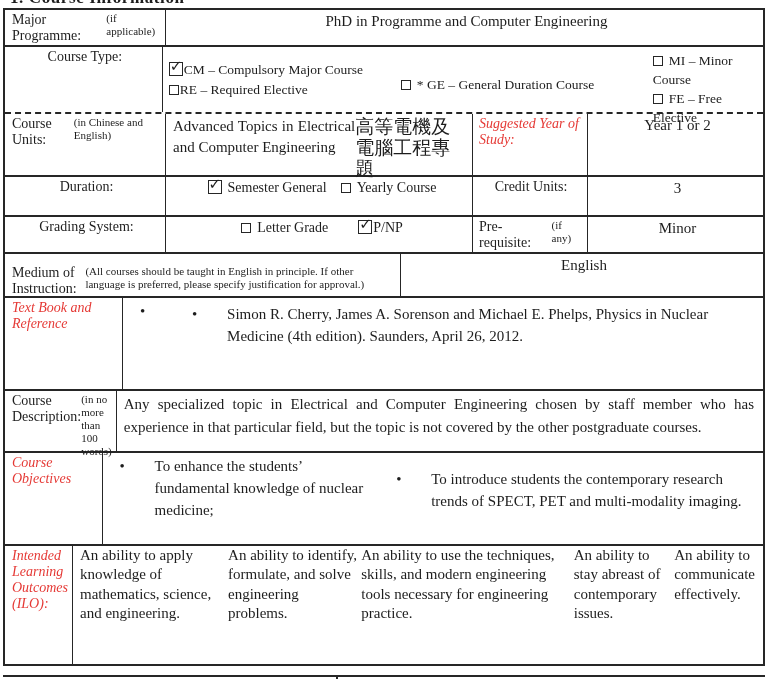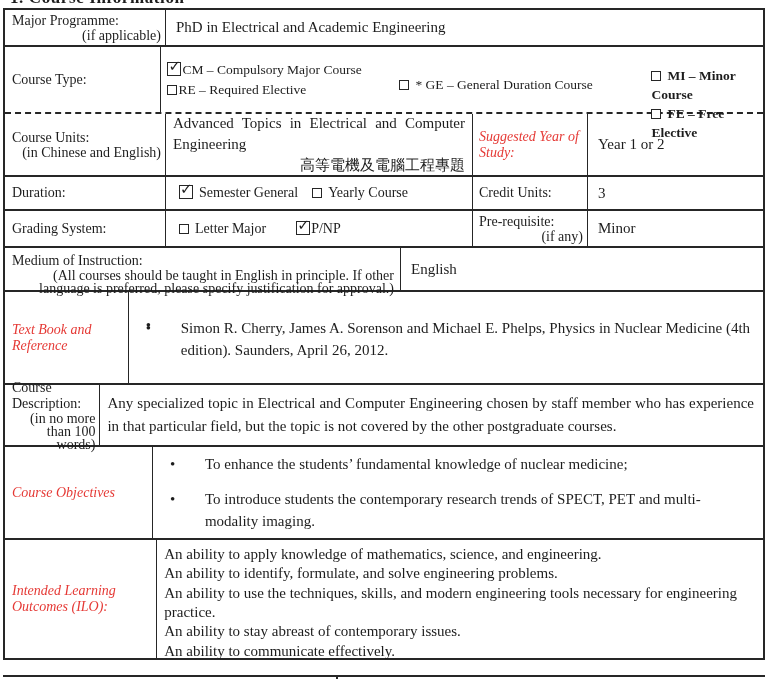--- a/index.html
+++ b/index.html
@@ -15,77 +15,77 @@
   .heading-clip span { display:block; font-weight:bold; font-size:17px; letter-spacing:.6px; transform:translateY(-12px); }
 
   
   .ftable {
     position:absolute; top:8px; left:3px; width:762px; box-sizing:border-box;
     border:2px solid #262626; background:#fff;
   }
   .row { display:flex; box-sizing:border-box; border-top:2px solid #262626; }
   .row:first-child { border-top:none; }
   .row.dashed { border-top:2px dashed #262626; }
-  .r1{height:35px}.r2{height:67px}.r3{height:63px}.r4{height:34px}.r5{height:37px}
+  .r1{height:35px}.r2{height:67px}.r3{height:63px}.r4{height:40px}.r5{height:37px}
   .r6{height:44px}.r7{height:93px}.r8{height:62px}.r9{height:93px}.r10{height:120px}
 
   .cell { box-sizing:border-box; border-left:1.5px solid #262626;
-          display:flex; flex-direction:column; justify-content:center; }
+          display:flex; flex-direction:row; justify-content:center; }
   .cell:first-child { border-left:none; }
   .grow { flex:1 1 auto; min-width:0; }
 
   .label-cell { width:160px; padding:2px 4px 2px 7px; }
   .wide-label-cell { width:395px; padding:11px 6px 2px 7px; }
   .mid-cell { width:307px; padding:2px 7px; }
   .sub-cell { width:115px; padding:2px 4px 2px 6px; }
   .val-cell { padding:2px 6px 2px 10px; }
 
   .lbl { font-size:14px; line-height:16px; }
-  .sub { font-size:14px; line-height:13px;text-align:right; }
+  .sub { font-size:11px; line-height:13px; }
   .val { font-size:15px; line-height:19px; }
   .just { text-align:justify; }
 
   
   .cb { display:inline-block; width:10px; height:10px; box-sizing:border-box;
         border:1.5px solid #262626; vertical-align:-1px; margin-right:6px; background:#fff; }
   .cb-checked { position:relative; display:inline-block; width:14px; height:14px; box-sizing:border-box;
         border:1.5px solid #262626; vertical-align:-2px; margin-right:6px; background:#fff; }
   .cb-checked .tick { position:absolute; left:0; top:-4px; font-size:15px; font-weight:bold;
         line-height:1; font-family:"DejaVu Sans", sans-serif; color:#1d1d1d; }
   .tight { margin-right:1px; }
   .sp14 { display:inline-block; width:14px; }
   .sp30 { display:inline-block; width:30px; }
 
   
   .ct-cell { flex-direction:row; padding:0; }
   .ct-a { width:232px; padding-left:6px; display:flex; flex-direction:column; justify-content:center; }
   .ct-a .opt { font-size:13.5px; line-height:20px; white-space:nowrap; }
   .ct-b { width:248px; display:flex; align-items:center; }
   .ct-b .opt { font-size:13.5px; white-space:nowrap; padding-top:10px; }
-  .ct-c { flex:1; padding:19px 2px 0 4px;font-weight:bold; }
+  .ct-c { flex:1; padding:4px 2px 0 4px; }
   .ct-c .opt { font-size:13.5px; line-height:19px; }
 
   
   .opt-line { font-size:14px; line-height:18px; white-space:nowrap; padding-left:6px; }
 
   
   .title-en { font-size:15px; line-height:21px; }
-  .title-zh { font-size:15px; line-height:21px;text-align:right; }
+  .title-zh { font-size:19px; line-height:21px; }
 
   
   .bullets-cell { padding:2px 10px 2px 0; }
   .bullet-item { position:relative; padding-left:52px; font-size:15px; line-height:22px; }
   .bullet-item .dot { position:absolute; left:17px; }
   .gap3 { margin-top:3px; }
   .gap13 { margin-top:13px; }
 
   .desc-cell { padding:2px 9px 2px 7px; }
   .desc-text { font-size:15px; line-height:23px; }
 
-  .ilo-cell { padding:10px 8px 2px 7px; }
+  .ilo-cell { padding:0 8px 2px 7px; }
   .ilo-line { font-size:15px; line-height:19.4px; }
 
   
   .next-row-line { position:absolute; left:3px; top:675px; width:762px; height:2px; background:#262626; }
   .next-row-tick { position:absolute; left:336px; top:675px; width:2px; height:4px; background:#262626; }
 </style>
 </head>
 <body>
 
 <div class="heading-clip">
@@ -93,21 +93,21 @@
 </div>
 
 <div class="ftable">
 
   <div class="row r1">
     <div class="cell label-cell">
       <div class="lbl">Major Programme:</div>
       <div class="sub">(if applicable)</div>
     </div>
     <div class="cell grow val-cell">
-      <div class="val">PhD in Electrical and Academic Engineering</div>
+      <div class="val">PhD in Programme and Computer Engineering</div>
     </div>
   </div>
 
   <div class="row r2">
     <div class="cell label-cell">
       <div class="lbl">Course Type:</div>
     </div>
     <div class="cell grow ct-cell">
       <div class="ct-a">
         <div class="opt">
@@ -166,21 +166,21 @@
       <div class="val">3</div>
     </div>
   </div>
 
   <div class="row r5">
     <div class="cell label-cell">
       <div class="lbl">Grading System:</div>
     </div>
     <div class="cell mid-cell">
       <div class="opt-line">
-        <span class="cb"></span><span>Letter Major</span><span class="sp30"></span><span class="cb-checked tight"><span class="tick">✓</span></span><span>P/NP</span>
+        <span class="cb"></span><span>Letter Grade</span><span class="sp30"></span><span class="cb-checked tight"><span class="tick">✓</span></span><span>P/NP</span>
       </div>
     </div>
     <div class="cell sub-cell">
       <div class="lbl">Pre-requisite:</div>
       <div class="sub">(if any)</div>
     </div>
     <div class="cell grow val-cell">
       <div class="val">Minor</div>
     </div>
   </div>

